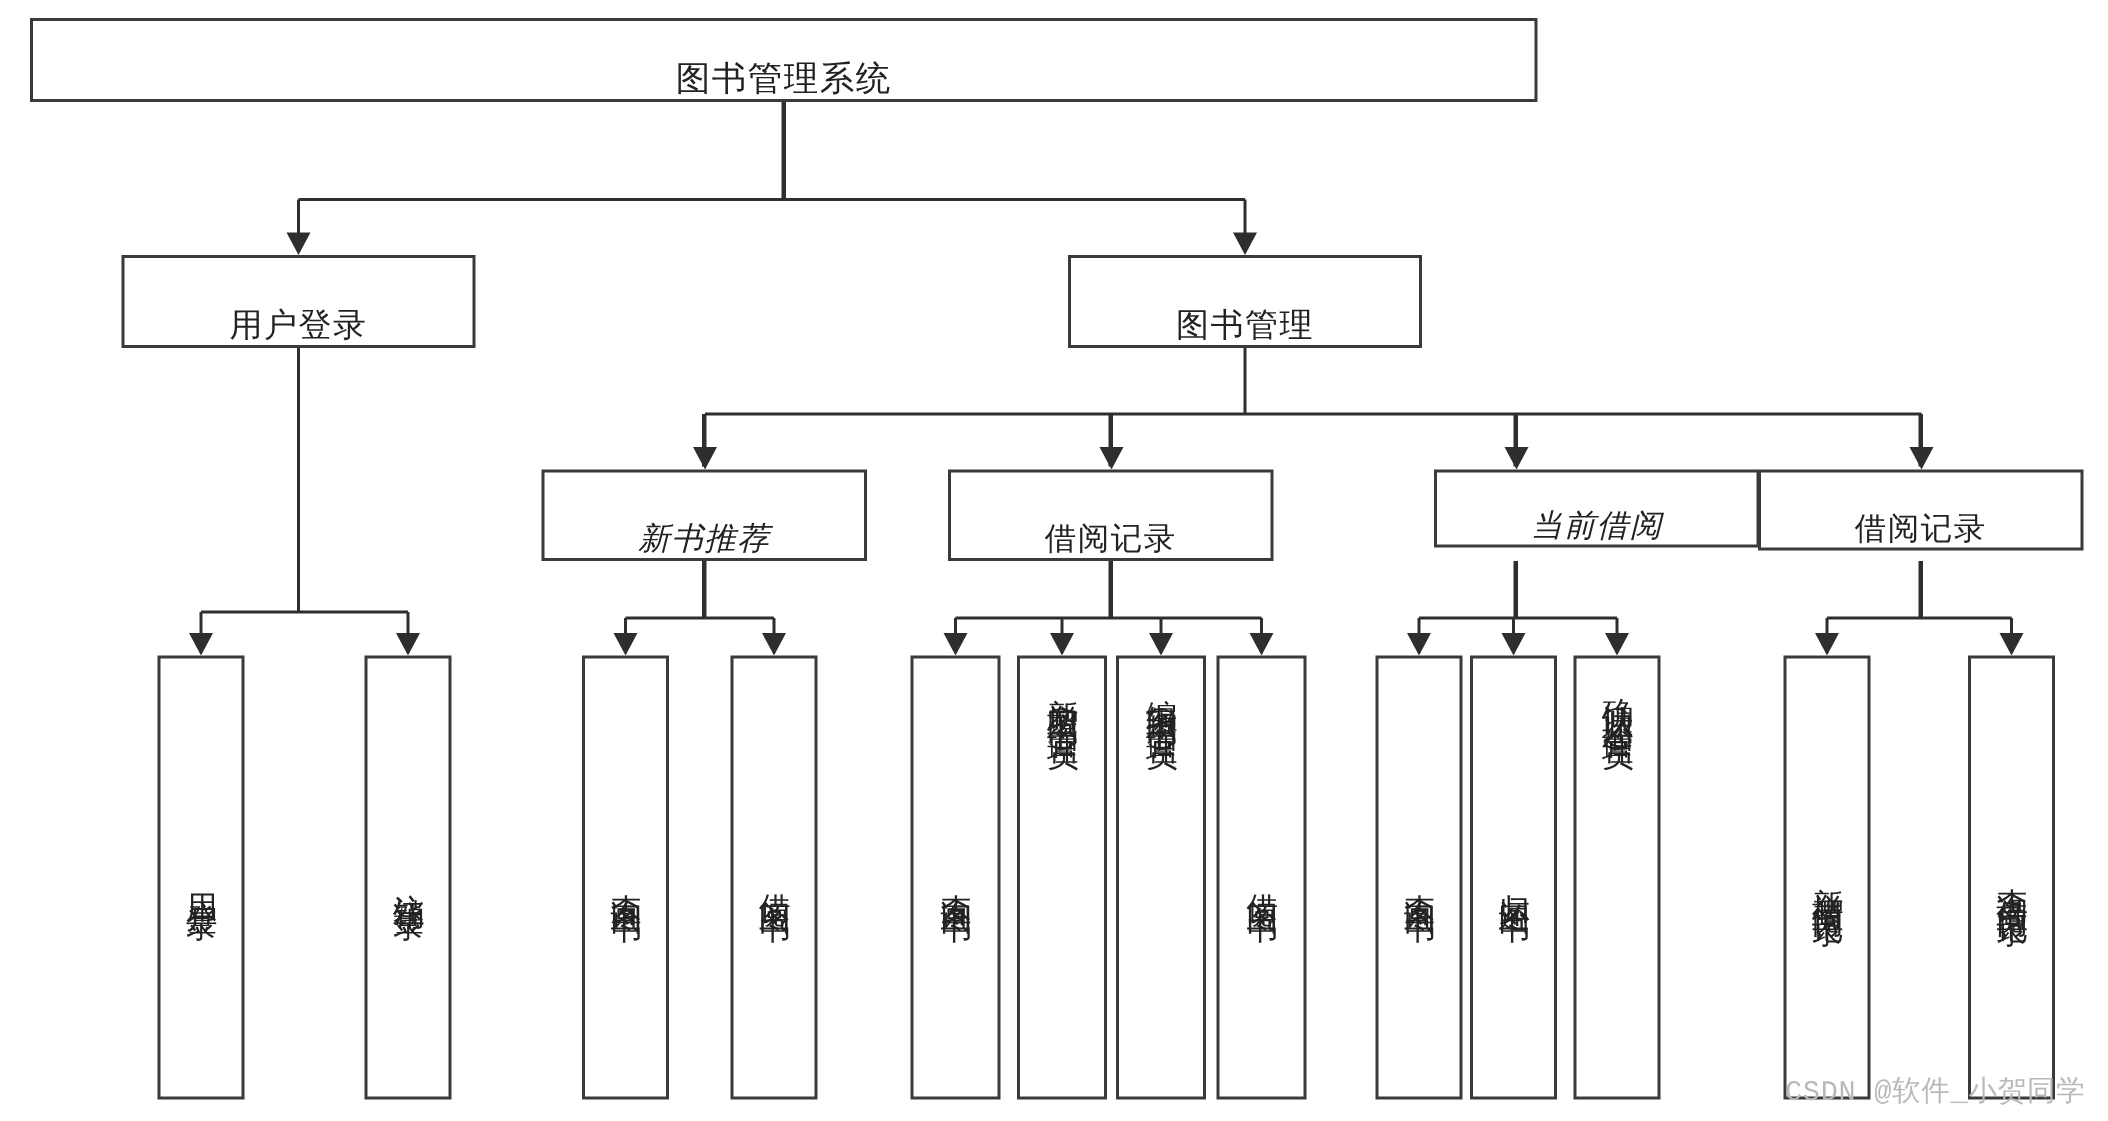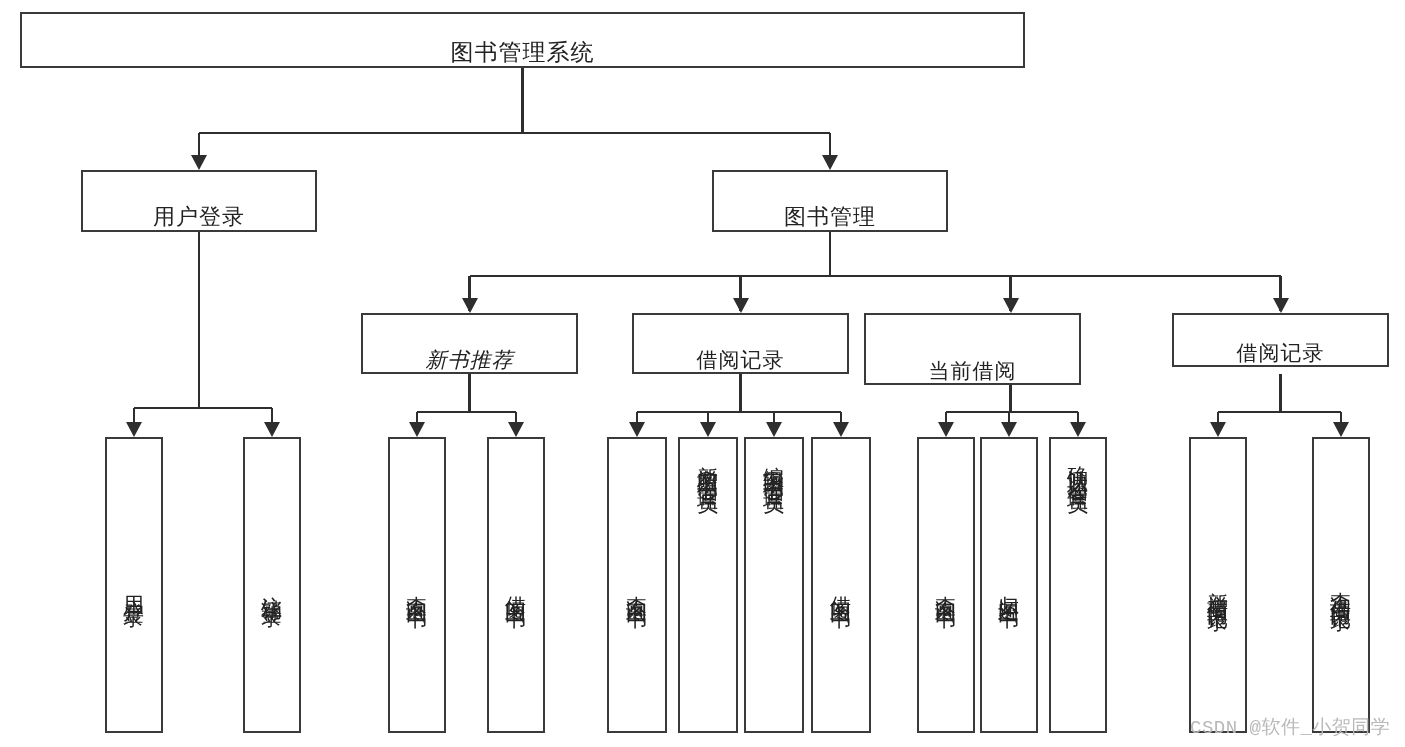--- a/index.html
+++ b/index.html
@@ -161,21 +161,21 @@
       </div>
       <div class="node level1" style="left: 712px; top: 170px; width: 236px; height: 62px;">
         <span class="label">图书管理</span>
       </div>
       <div class="node level2" style="left: 361px; top: 313px; width: 217px; height: 61px; font-style: italic;">
         <span class="label">新书推荐</span>
       </div>
       <div class="node level2" style="left: 632px; top: 313px; width: 217px; height: 61px;">
         <span class="label">借阅记录</span>
       </div>
-      <div class="node level2" style="left: 864px; top: 313px; width: 217px; height: 72px;">
+      <div class="node level2" style="left: 956px; top: 313px; width: 217px; height: 52px; font-style: italic;">
         <span class="label">当前借阅</span>
       </div>
       <div class="node level2" style="left: 1172px; top: 313px; width: 217px; height: 54px;">
         <span class="label">借阅记录</span>
       </div>
       <div class="node leaf center" style="left: 105px; top: 437px; width: 58px; height: 296px;">
         <span class="label">用户登录</span>
       </div>
       <div class="node leaf center" style="left: 243px; top: 437px; width: 58px; height: 296px;">
         <span class="label">注销登录</span>

